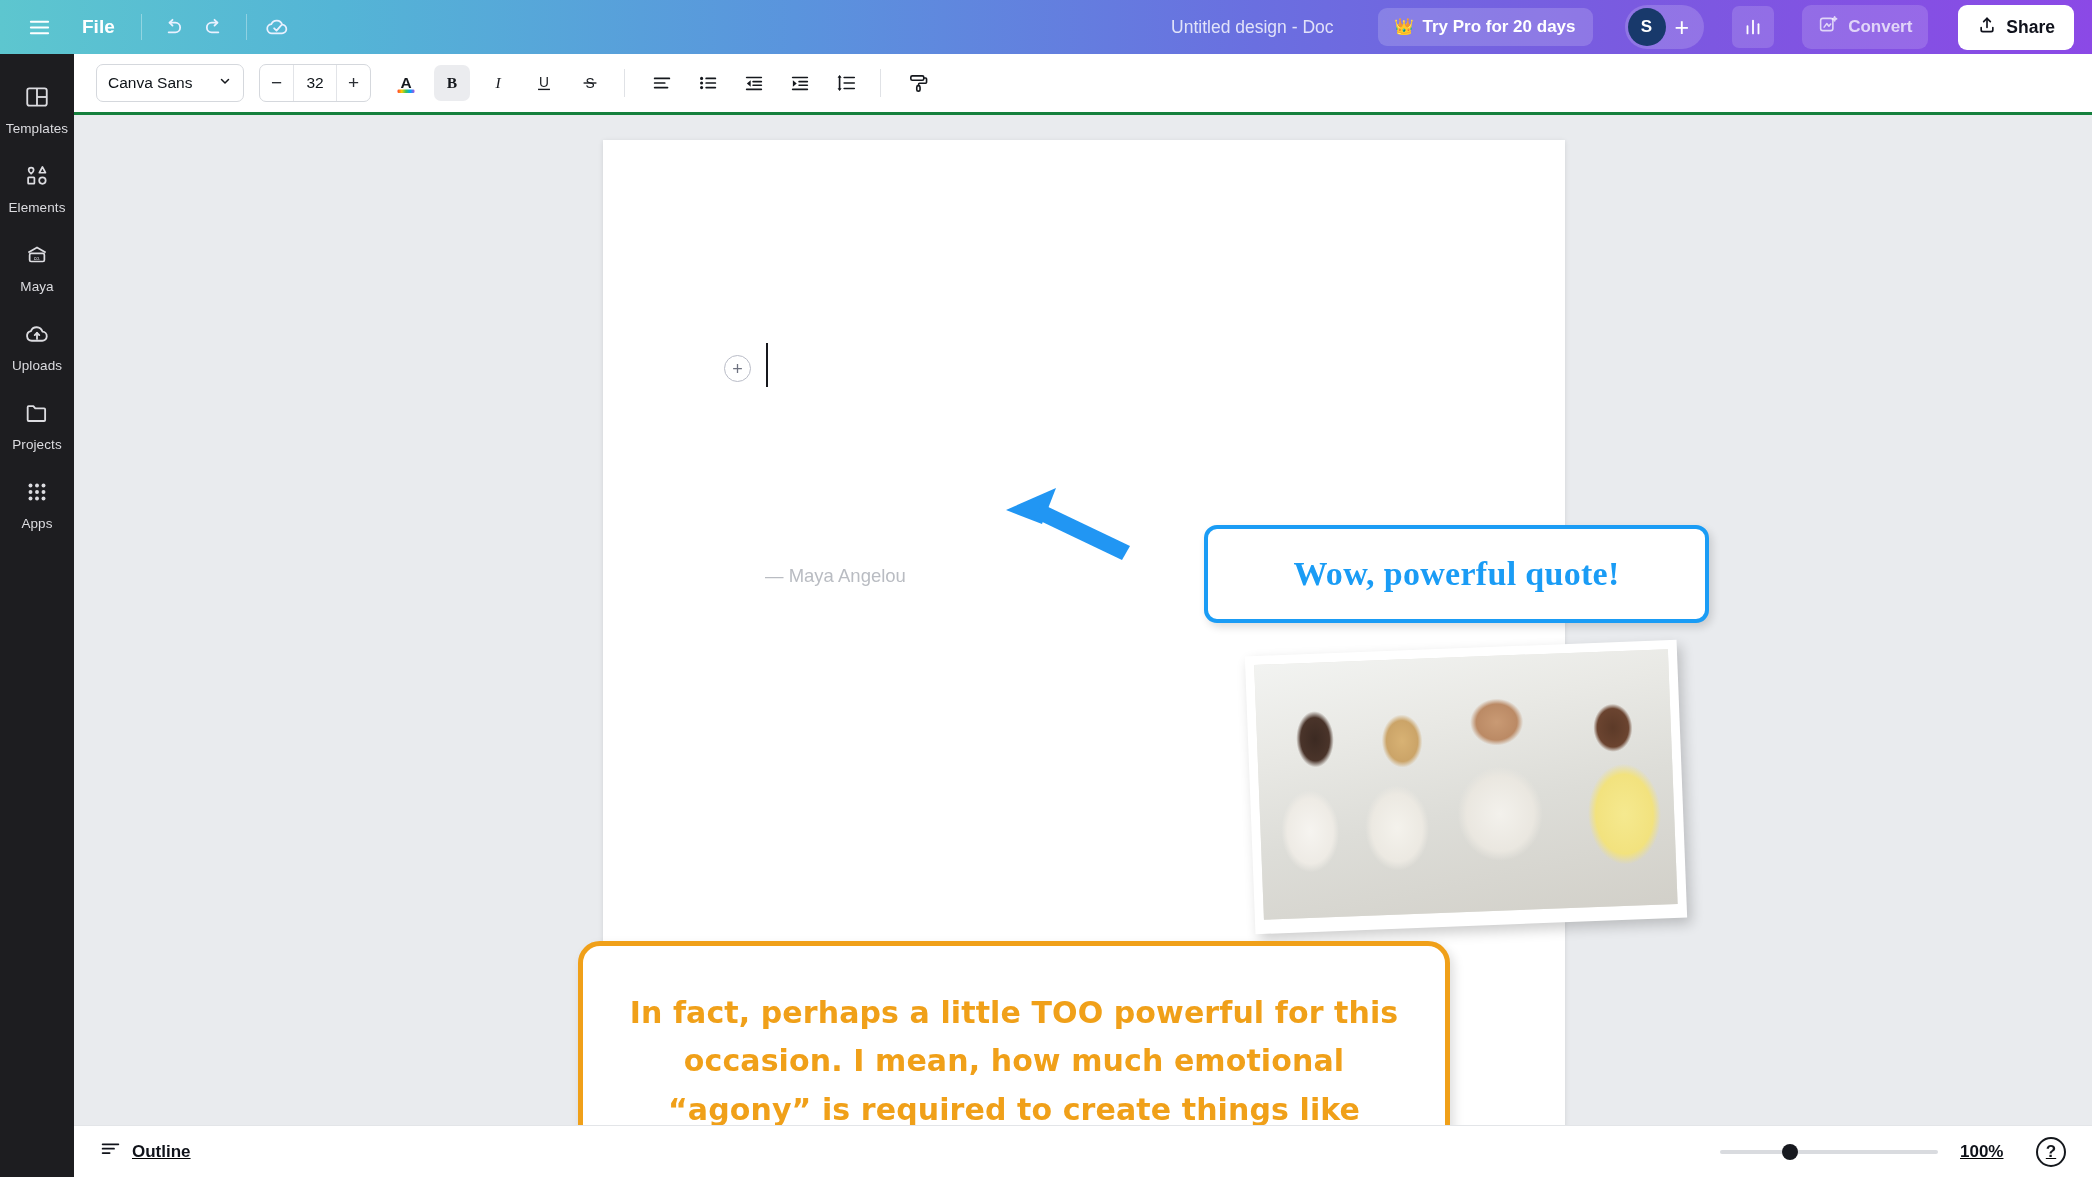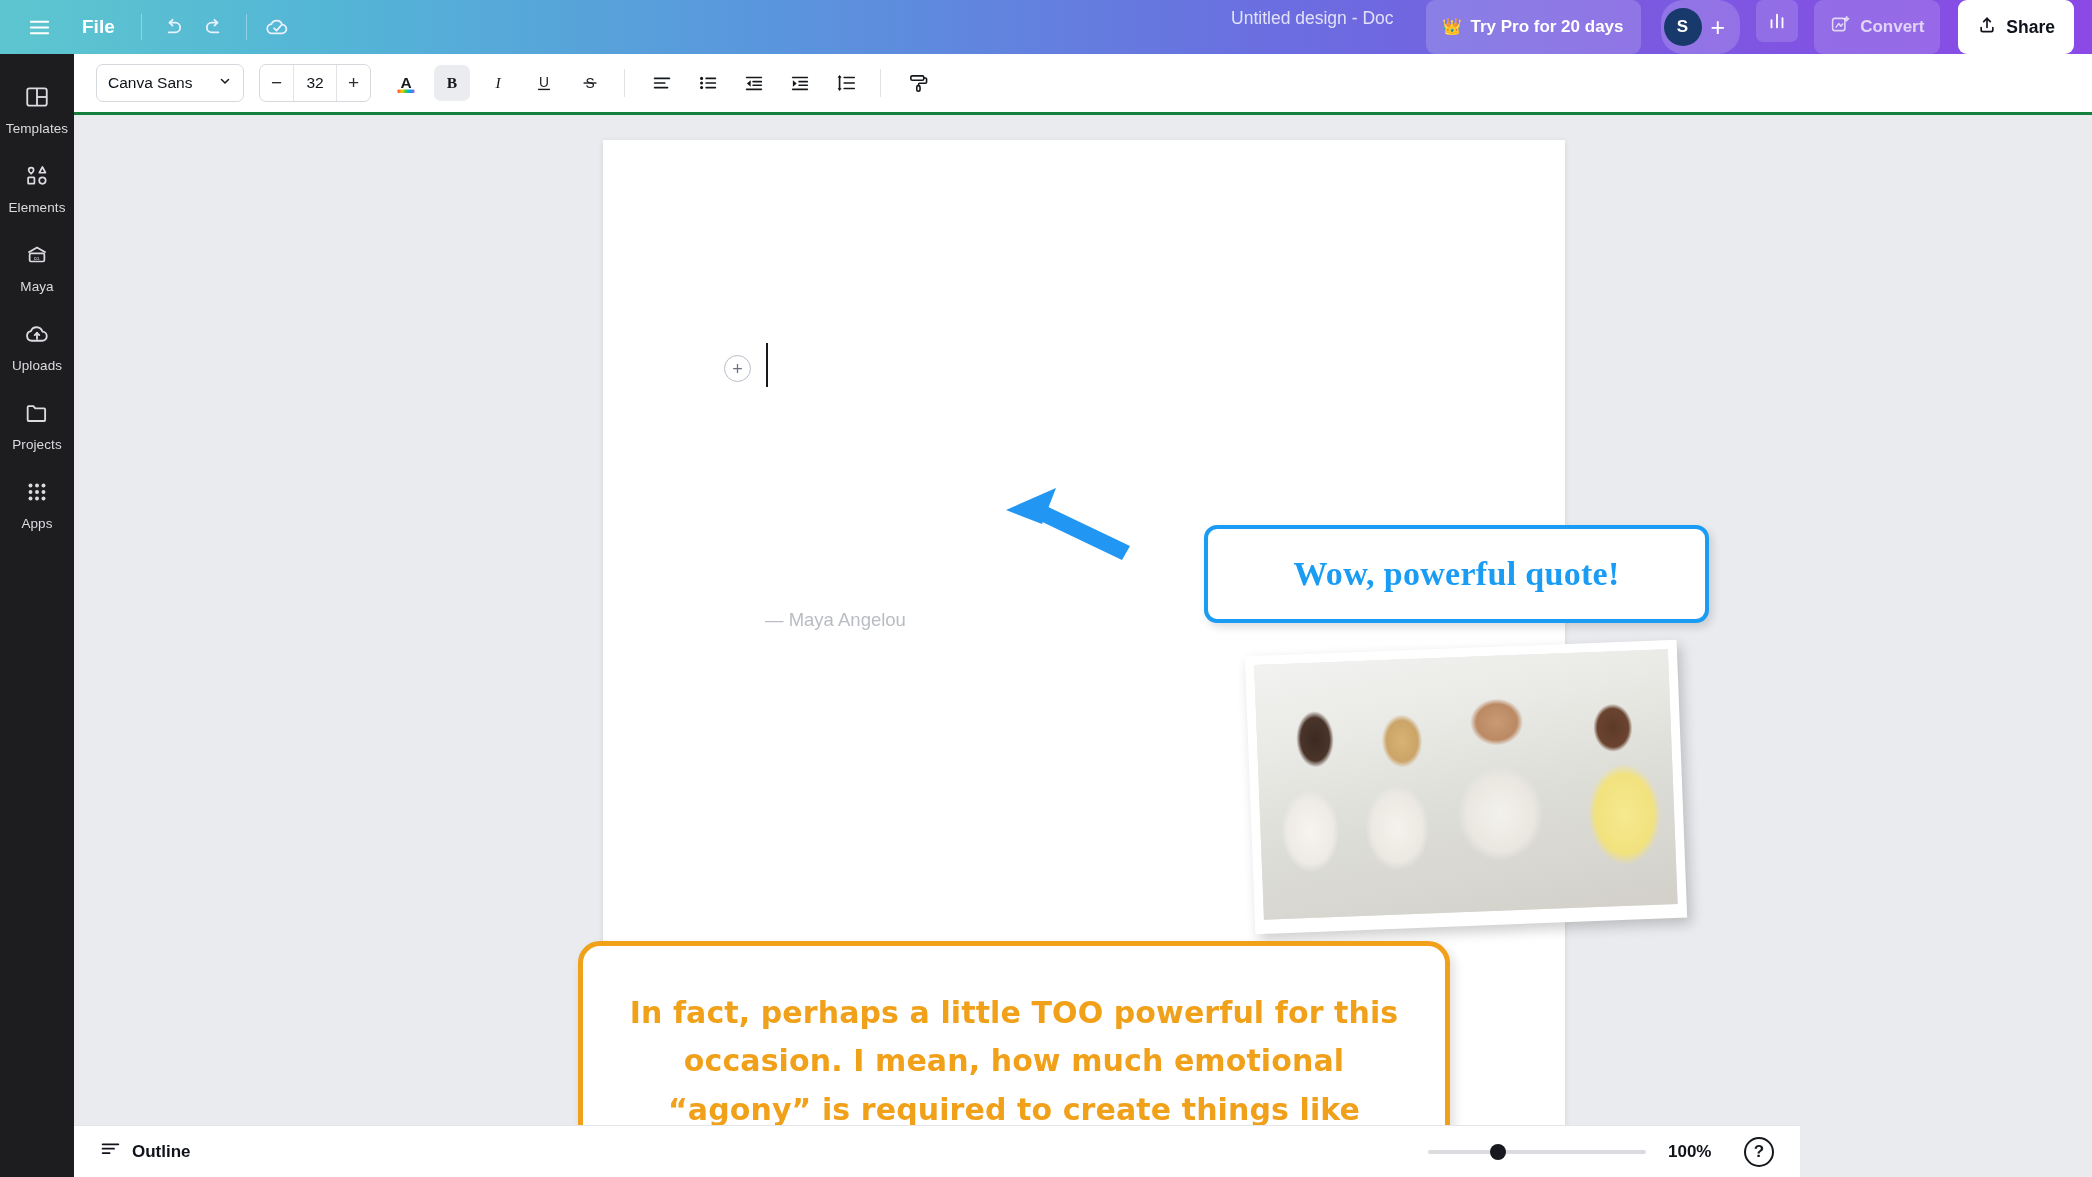--- a/index.html
+++ b/index.html
@@ -12,21 +12,21 @@
 
   
   #topbar {
     position: absolute; top: 0; left: 0;
     width: 2092px; height: 54px;
     background: linear-gradient(90deg, #5dc6cf 0%, #54b5d6 16%, #5a94dd 38%, #6a6fe0 60%, #7a5ae0 78%, #8b49e6 100%);
     display: flex; align-items: center;
     z-index: 40;
   }
   .tb-left { display: flex; align-items: center; height: 100%; padding-left: 18px; }
-  .tb-right { display: flex; height: 100%; margin-left: auto; padding-right: 18px; gap: 8px; }
+  .tb-right { display: flex; align-items: center; height: 100%; margin-left: auto; padding-right: 18px; gap: 20px; }
   .tb-icon {
     width: 42px; height: 42px; border-radius: 7px;
     display: flex; align-items: center; justify-content: center;
     color: #ffffff;
   }
   .tb-icon svg { display: block; }
   .tb-file {
     color: #fff; font-size: 19px; font-weight: 600;
     padding: 8px 16px; border-radius: 7px; margin-left: 6px; text-align: center;
   }
@@ -142,21 +142,21 @@
     width: 2px; height: 44px; background: #16181d; z-index: 8;
   }
   #quote {
     position: absolute; left: 691px; top: 228px;
     width: 720px;
     font-size: 43px; line-height: 1.32; font-weight: 700;
     color: #c2c4c9; letter-spacing: -.2px;
   }
   #attrib {
     position: absolute; left: 691px; top: 450px;
-    font-size: 18.5px; color: #b9bcc2; font-weight: 400; margin-top: 44px;
+    font-size: 18.5px; color: #b9bcc2; font-weight: 400;
   }
 
   
   #arrow { position: absolute; left: 930px; top: 365px; width: 150px; height: 90px; z-index: 12; }
   #bubble {
     position: absolute; left: 1130px; top: 410px;
     width: 505px; height: 98px;
     background: #ffffff;
     border: 4px solid #1a9cf5;
     border-radius: 13px;
@@ -209,26 +209,27 @@
   }
   #callout p {
     font-family: "DejaVu Sans", sans-serif;
     font-size: 30px; line-height: 1.62; font-weight: 700;
     color: #f0a019; text-align: center; letter-spacing: .1px;
   }
 
   
   #bottombar {
     position: absolute; left: 74px; top: 1125px;
-    width: 1726px; height: 52px;
+    width: 2018px; height: 52px;
     background: #ffffff;
     border-top: 1px solid #e3e5e8;
     display: flex; align-items: center;
     padding: 18px 26px;
     z-index: 25;
+    text-decoration: underline;
   }
   .bb-outline {
     display: flex; align-items: center; gap: 11px;
     font-size: 17px; font-weight: 600; color: #10131a;
   }
   .bb-right { margin-left: auto; display: flex; align-items: center; gap: 22px; }
   #zoom-slider { position: relative; width: 218px; height: 20px; display: flex; align-items: center; }
   #zoom-track { width: 100%; height: 4px; background: #d9dbdf; border-radius: 2px; }
   #zoom-knob {
     position: absolute; left: 62px; top: 2px;

